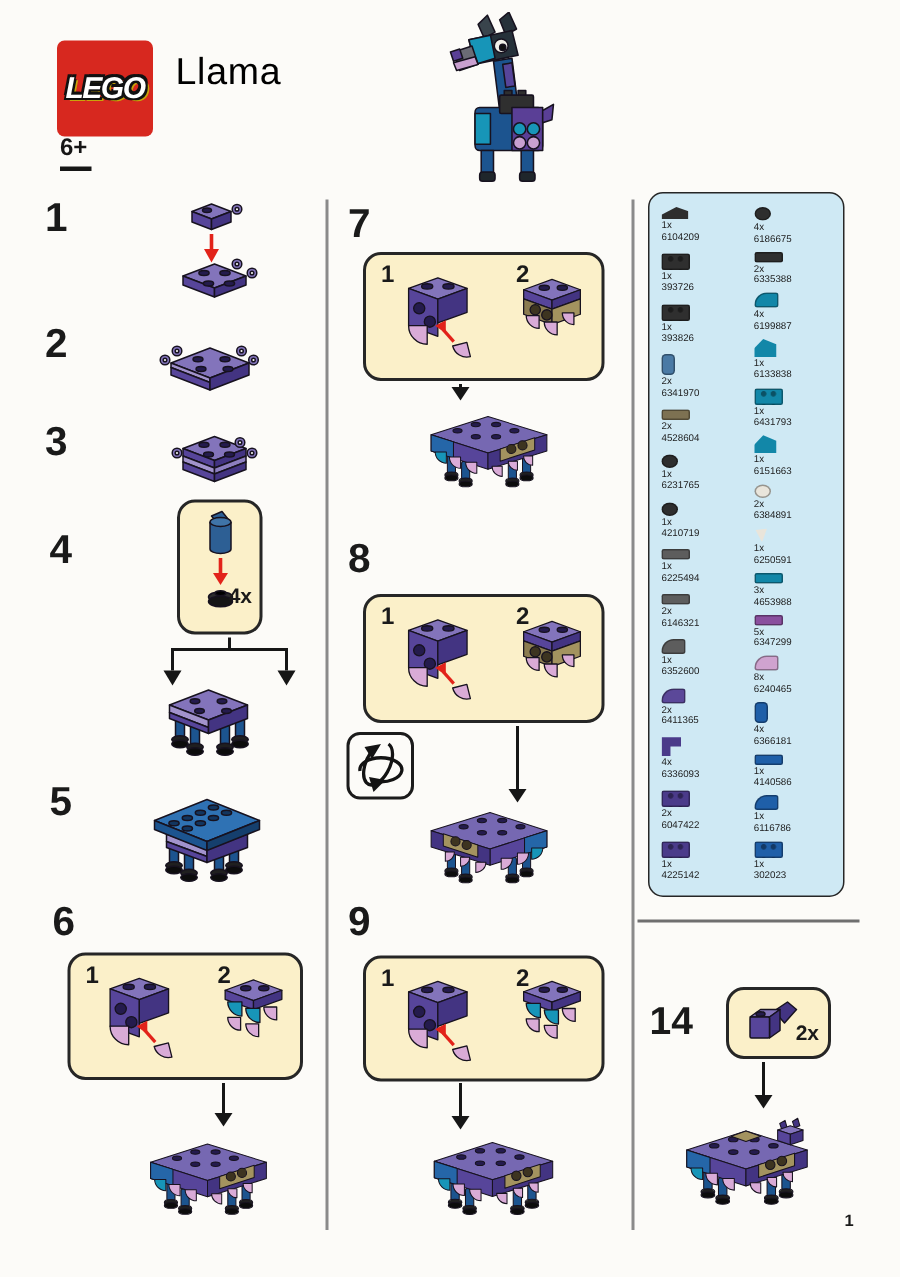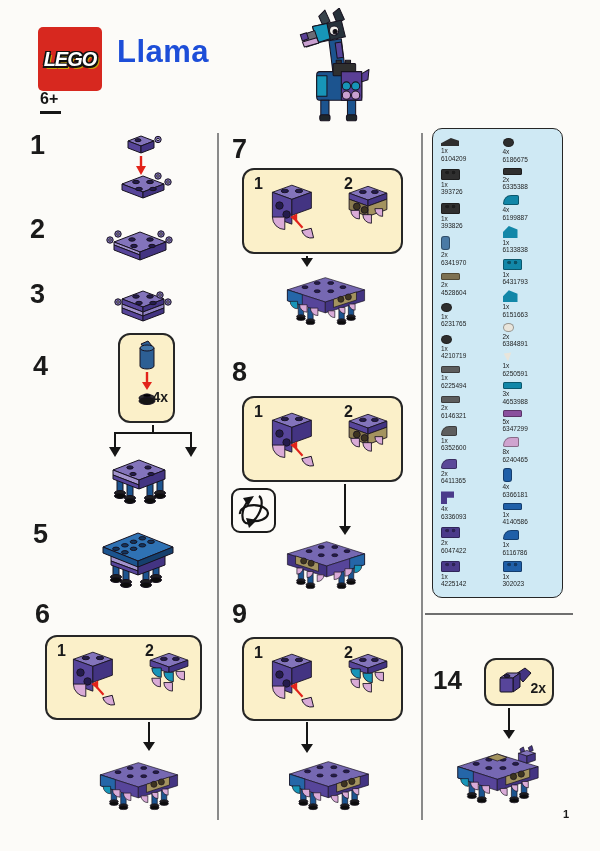--- a/index.html
+++ b/index.html
@@ -4,21 +4,21 @@
 <style>
   html,body{margin:0;padding:0;}
   body{background:#e8e8e8;font-family:"Liberation Sans",sans-serif;}
   .page{position:relative;width:600px;height:851px;background:#fcfbf8;overflow:hidden;margin:0 auto;}
 
   
   .logo{position:absolute;left:38px;top:27px;width:64px;height:64px;background:#d7281f;border-radius:5px;
         display:flex;align-items:center;justify-content:center;}
   .logo span{color:#fff;font-weight:bold;font-style:italic;font-size:20px;letter-spacing:-1px;
         text-shadow:-1.5px -1.5px 0 #111,1.5px -1.5px 0 #111,-1.5px 1.5px 0 #111,1.5px 1.5px 0 #111,2.5px 2.5px 0 #c9a40a;}
-  .title{position:absolute;left:117px;top:34px;margin:0;font-size:31px;font-weight:700;color:#1d4ed8;letter-spacing:.5px;}
+  .title{position:absolute;left:117px;top:34px;margin:0;font-size:25px;font-weight:400;color:#000000;letter-spacing:.5px;}
   .age{position:absolute;left:40px;top:90px;font-size:16px;font-weight:bold;color:#161616;
        border-bottom:3px solid #161616;padding:0 3px 3px 0;}
 
   
   .vdiv{position:absolute;top:133px;width:1.5px;height:687px;background:#8a8a8a;}
   .hdiv{position:absolute;left:425px;top:613px;width:148px;height:2px;background:#6f6f6f;}
 
   
   .step-num{position:absolute;font-size:27px;font-weight:800;color:#1a1a1a;line-height:1;}
 

